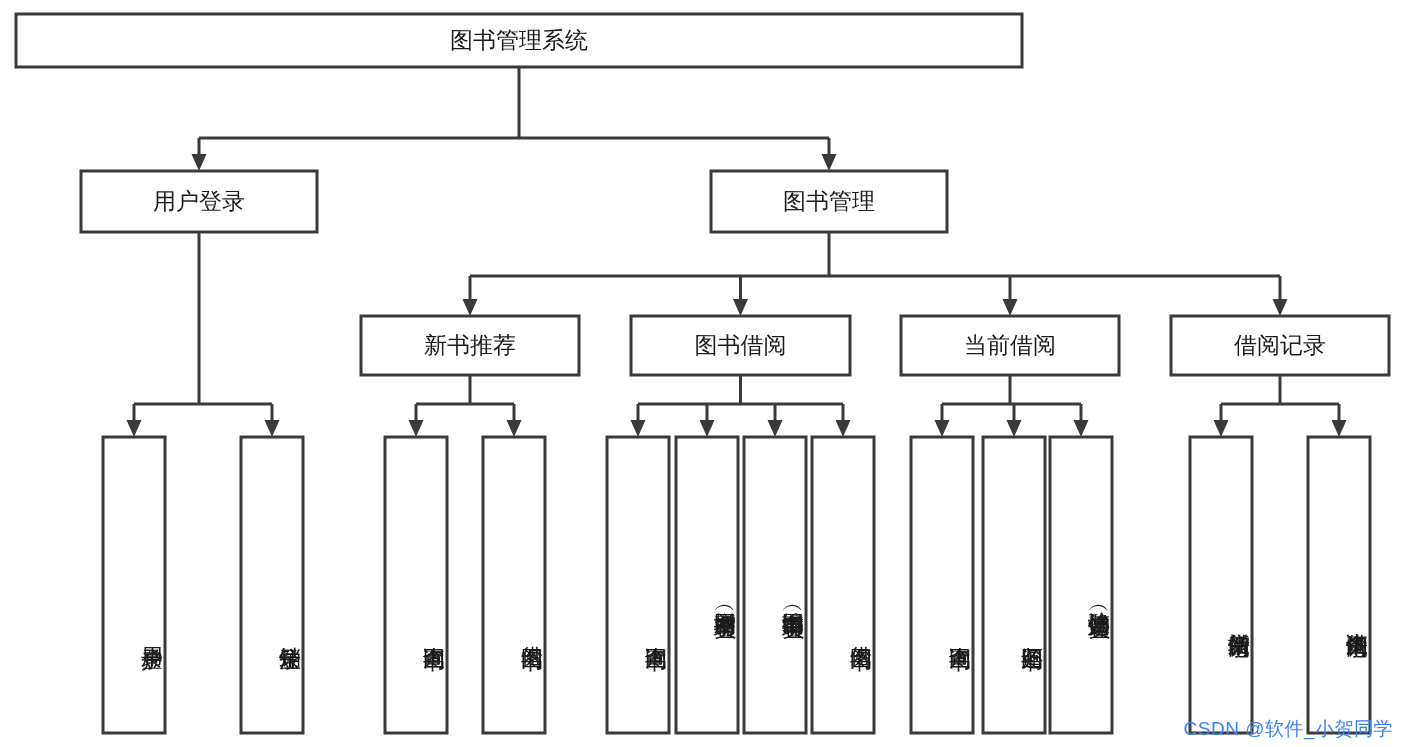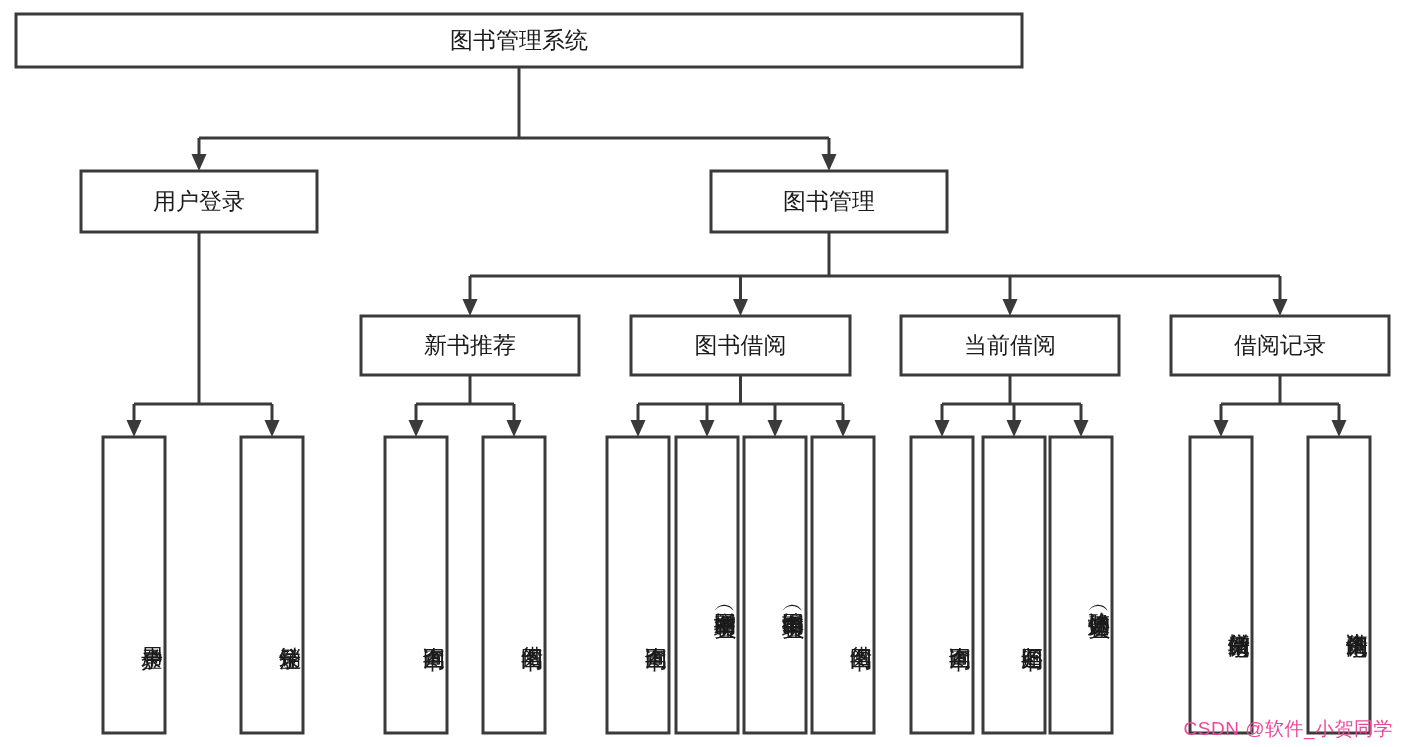--- a/index.html
+++ b/index.html
@@ -62,21 +62,21 @@
     align-items: flex-start;
     justify-content: center;
     pointer-events: none;
   }
   .watermark {
     position: absolute;
     right: 12px;
     bottom: 5px;
     font-family: "Liberation Sans", "DejaVu Sans", sans-serif;
     font-size: 19px;
-    color: #ec4899;
+    color: #3b82f6;
     letter-spacing: 0.5px;
     user-select: none;
   }
 </style>
 </head>
 <body>
 
 <div id="canvas">
 
   <svg class="diagram" viewBox="0 0 1405 747">

